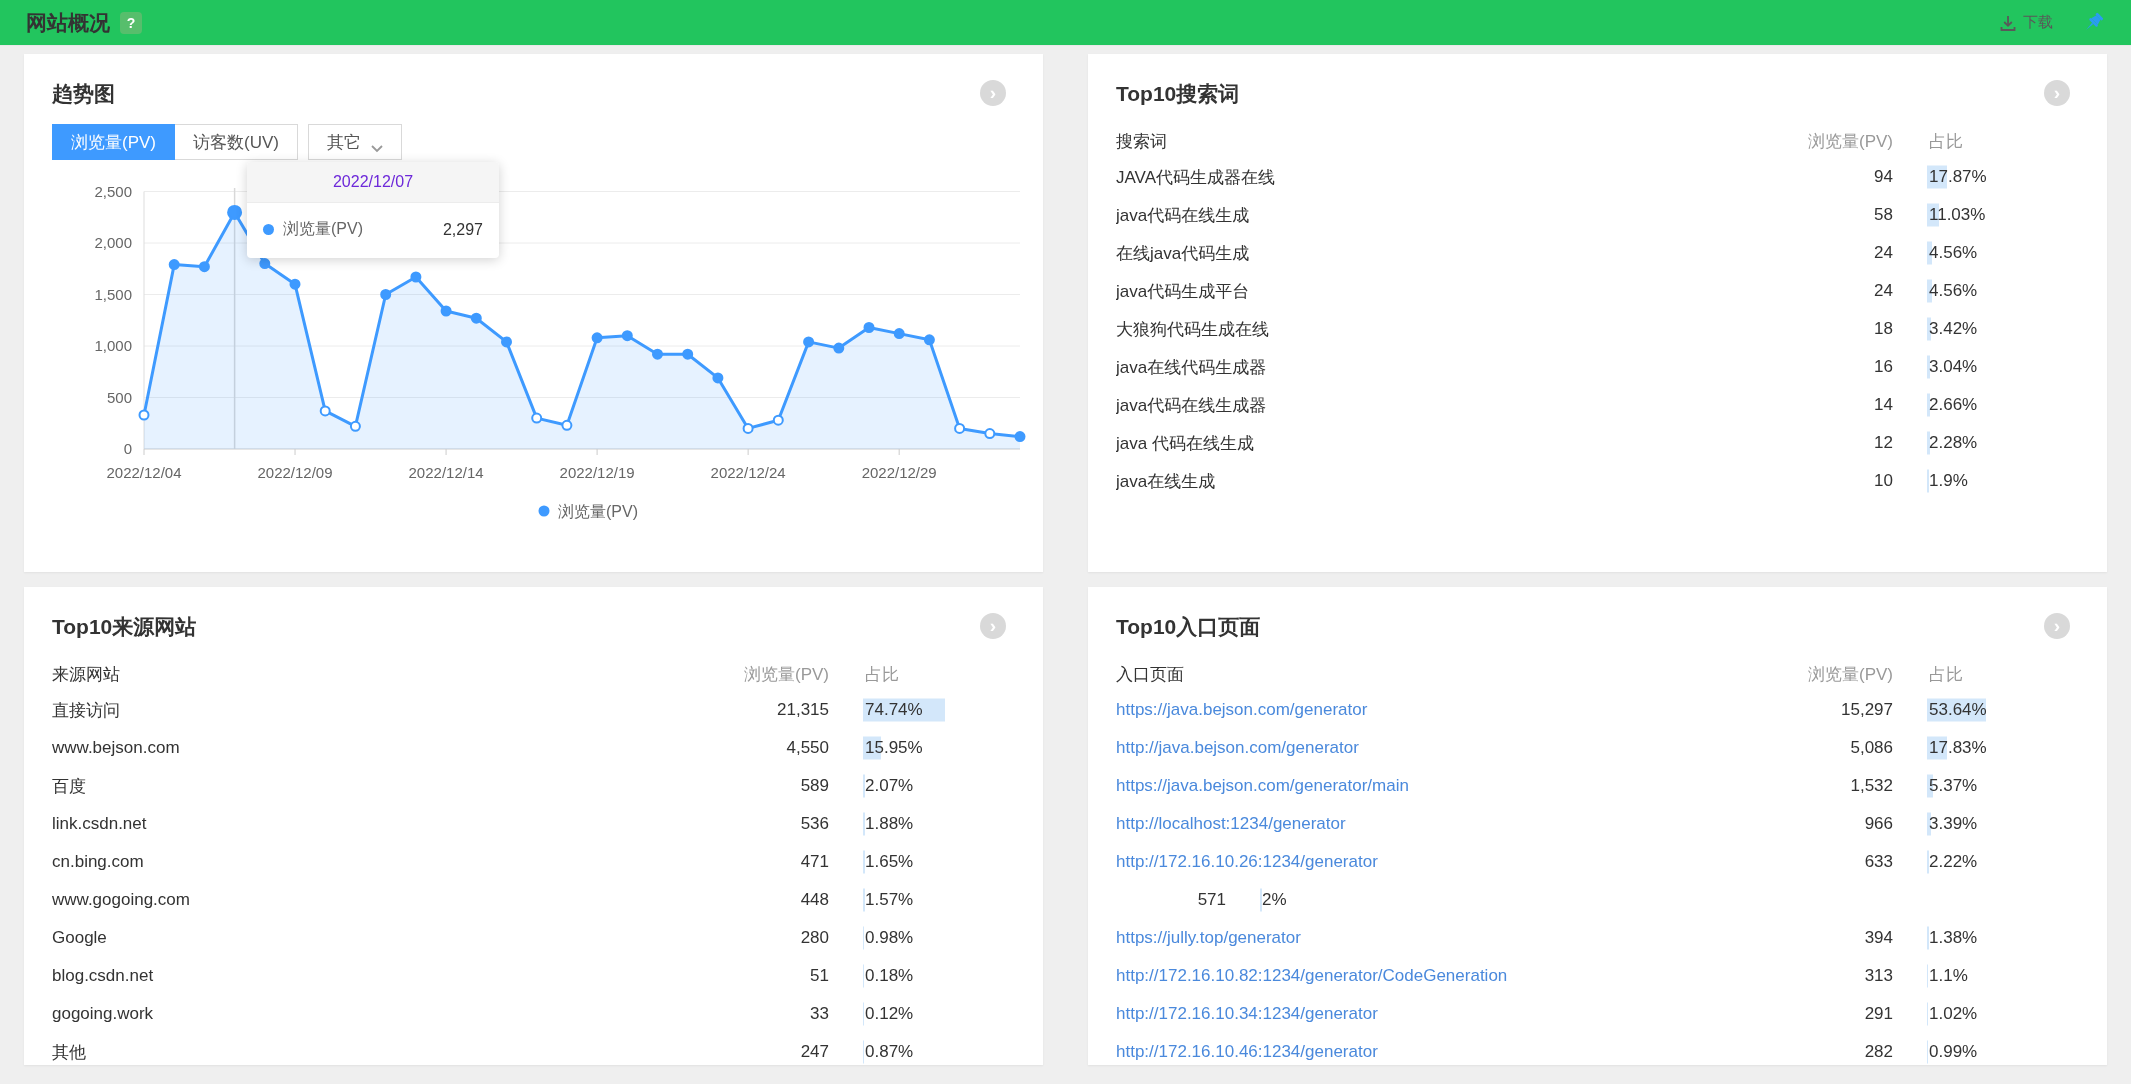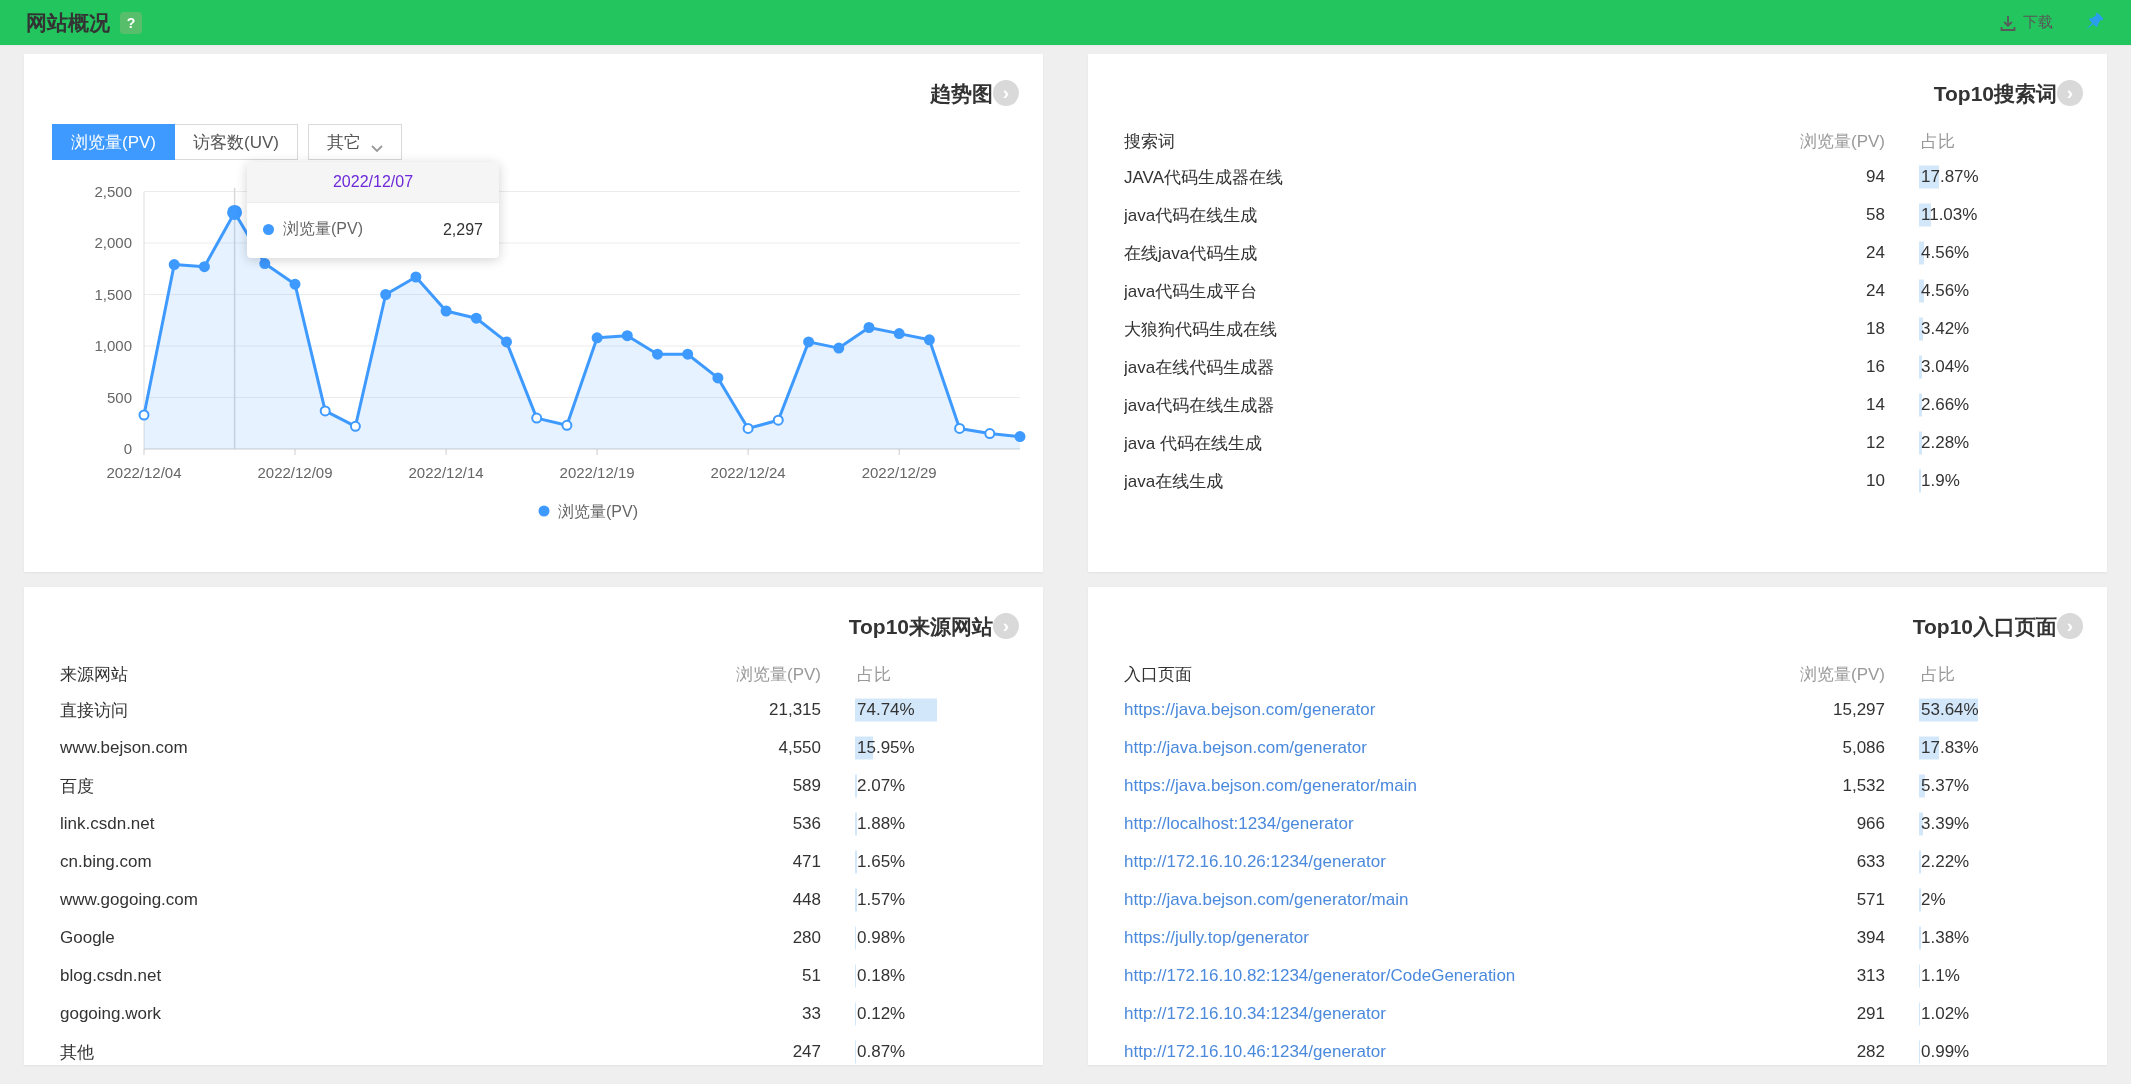--- a/index.html
+++ b/index.html
@@ -12,22 +12,22 @@
   .help-badge { display:inline-flex; align-items:center; justify-content:center;
     width:22px; height:22px; margin-left:10px; border-radius:4px; background:#57BE6C;
     color:#fff; font-size:14px; font-weight:bold; cursor:pointer; }
   .topbar-right { margin-left:auto; display:flex; align-items:center; gap:28px; }
   .download-btn { display:flex; align-items:center; gap:6px; font-size:15px; color:#595959; cursor:pointer; }
   .pin-btn { cursor:pointer; display:flex; }
   
   .grid { margin:8px 24px 0; display:grid; grid-template-columns:1fr 1fr;
     grid-template-rows:518px 478px; gap:15px 45px; }
   .panel { background:#fff; box-shadow:0 1px 2px rgba(0,0,0,.06); position:relative; }
-  .panel-head { display:flex; justify-content:flex-end; align-items:flex-start;
-    padding:26px 24px 0 28px; }
+  .panel-head { display:flex; justify-content:space-between; align-items:flex-start;
+    padding:26px 37px 0 28px; }
   .panel-title { font-size:21px; font-weight:bold; color:#333; }
   .arrow-btn { width:26px; height:26px; border-radius:50%; background:#D9D9D9; color:#fff;
     display:flex; align-items:center; justify-content:center; cursor:pointer;
     font-size:19px; font-weight:bold; line-height:1; padding-bottom:2px; }
   
   .tabs { display:flex; align-items:center; padding:0 28px; margin-top:16px; }
   .tab { height:36px; padding:0 18px; background:#fff; border:1px solid #D9D9D9;
     font-size:17px; color:#555; display:flex; align-items:center; cursor:pointer; }
   .tab + .tab { margin-left:-1px; }
   .tab.active { background:#3E9AFF; border-color:#3E9AFF; color:#fff; position:relative; z-index:1; }
@@ -38,21 +38,21 @@
   .chart-svg { display:block; }
   .tooltip { position:absolute; left:223px; top:-14px; width:252px; background:#fff;
     border-radius:4px; box-shadow:0 2px 12px rgba(0,0,0,.18); overflow:hidden; z-index:5; }
   .tooltip-head { background:#F5F5F5; color:#6d28d9; font-size:16px; padding:11px 16px;
     border-bottom:1px solid #ECECEC;text-align:center; }
   .tooltip-body { display:flex; align-items:center; padding:16px 16px 18px; font-size:16px; }
   .dot { width:11px; height:11px; border-radius:50%; background:#3E9AFF; margin-right:9px; flex:none; }
   .tooltip-label { color:#666; }
   .tooltip-value { margin-left:auto; color:#333; }
   
-  .table { padding:0 36px; }
+  .table { padding:0 28px; }
   .thead { display:flex; align-items:center; color:#999; font-size:17px; margin-top:16px; height:34px; }
   .trow { display:flex; align-items:center; height:38px; font-size:17px; }
   .tname { flex:1; min-width:0; white-space:nowrap; overflow:hidden; text-overflow:ellipsis; color:#333; }
   .tname a { color:#4A89DC; text-decoration:none; }
   .tpv { width:110px; text-align:right; flex:none; }
   .tpct { width:150px; margin-left:36px; flex:none; position:relative; }
   .tpct .bar { position:absolute; left:-2px; top:50%; transform:translateY(-50%);
     height:23px; background:#D3E7FA; }
   .tpct .txt { position:relative; }
 </style>
@@ -337,21 +337,20 @@
             <span class="tname"><a href="#">http://localhost:1234/generator</a></span>
             <span class="tpv">966</span>
             <span class="tpct"><i class="bar" style="width: 3.7px;"></i><span class="txt">3.39%</span></span>
           </div>
           <div class="trow">
             <span class="tname"><a href="#">http://172.16.10.26:1234/generator</a></span>
             <span class="tpv">633</span>
             <span class="tpct"><i class="bar" style="width: 2.4px;"></i><span class="txt">2.22%</span></span>
           </div>
           <div class="trow">
-            <span class="tname"><a href="#">http://java.bejson.com/generator/main</a></span>
             <span class="tpv">571</span>
             <span class="tpct"><i class="bar" style="width: 2.2px;"></i><span class="txt">2%</span></span>
           </div>
           <div class="trow">
             <span class="tname"><a href="#">https://jully.top/generator</a></span>
             <span class="tpv">394</span>
             <span class="tpct"><i class="bar" style="width: 1.5px;"></i><span class="txt">1.38%</span></span>
           </div>
           <div class="trow">
             <span class="tname"><a href="#">http://172.16.10.82:1234/generator/CodeGeneration</a></span>

